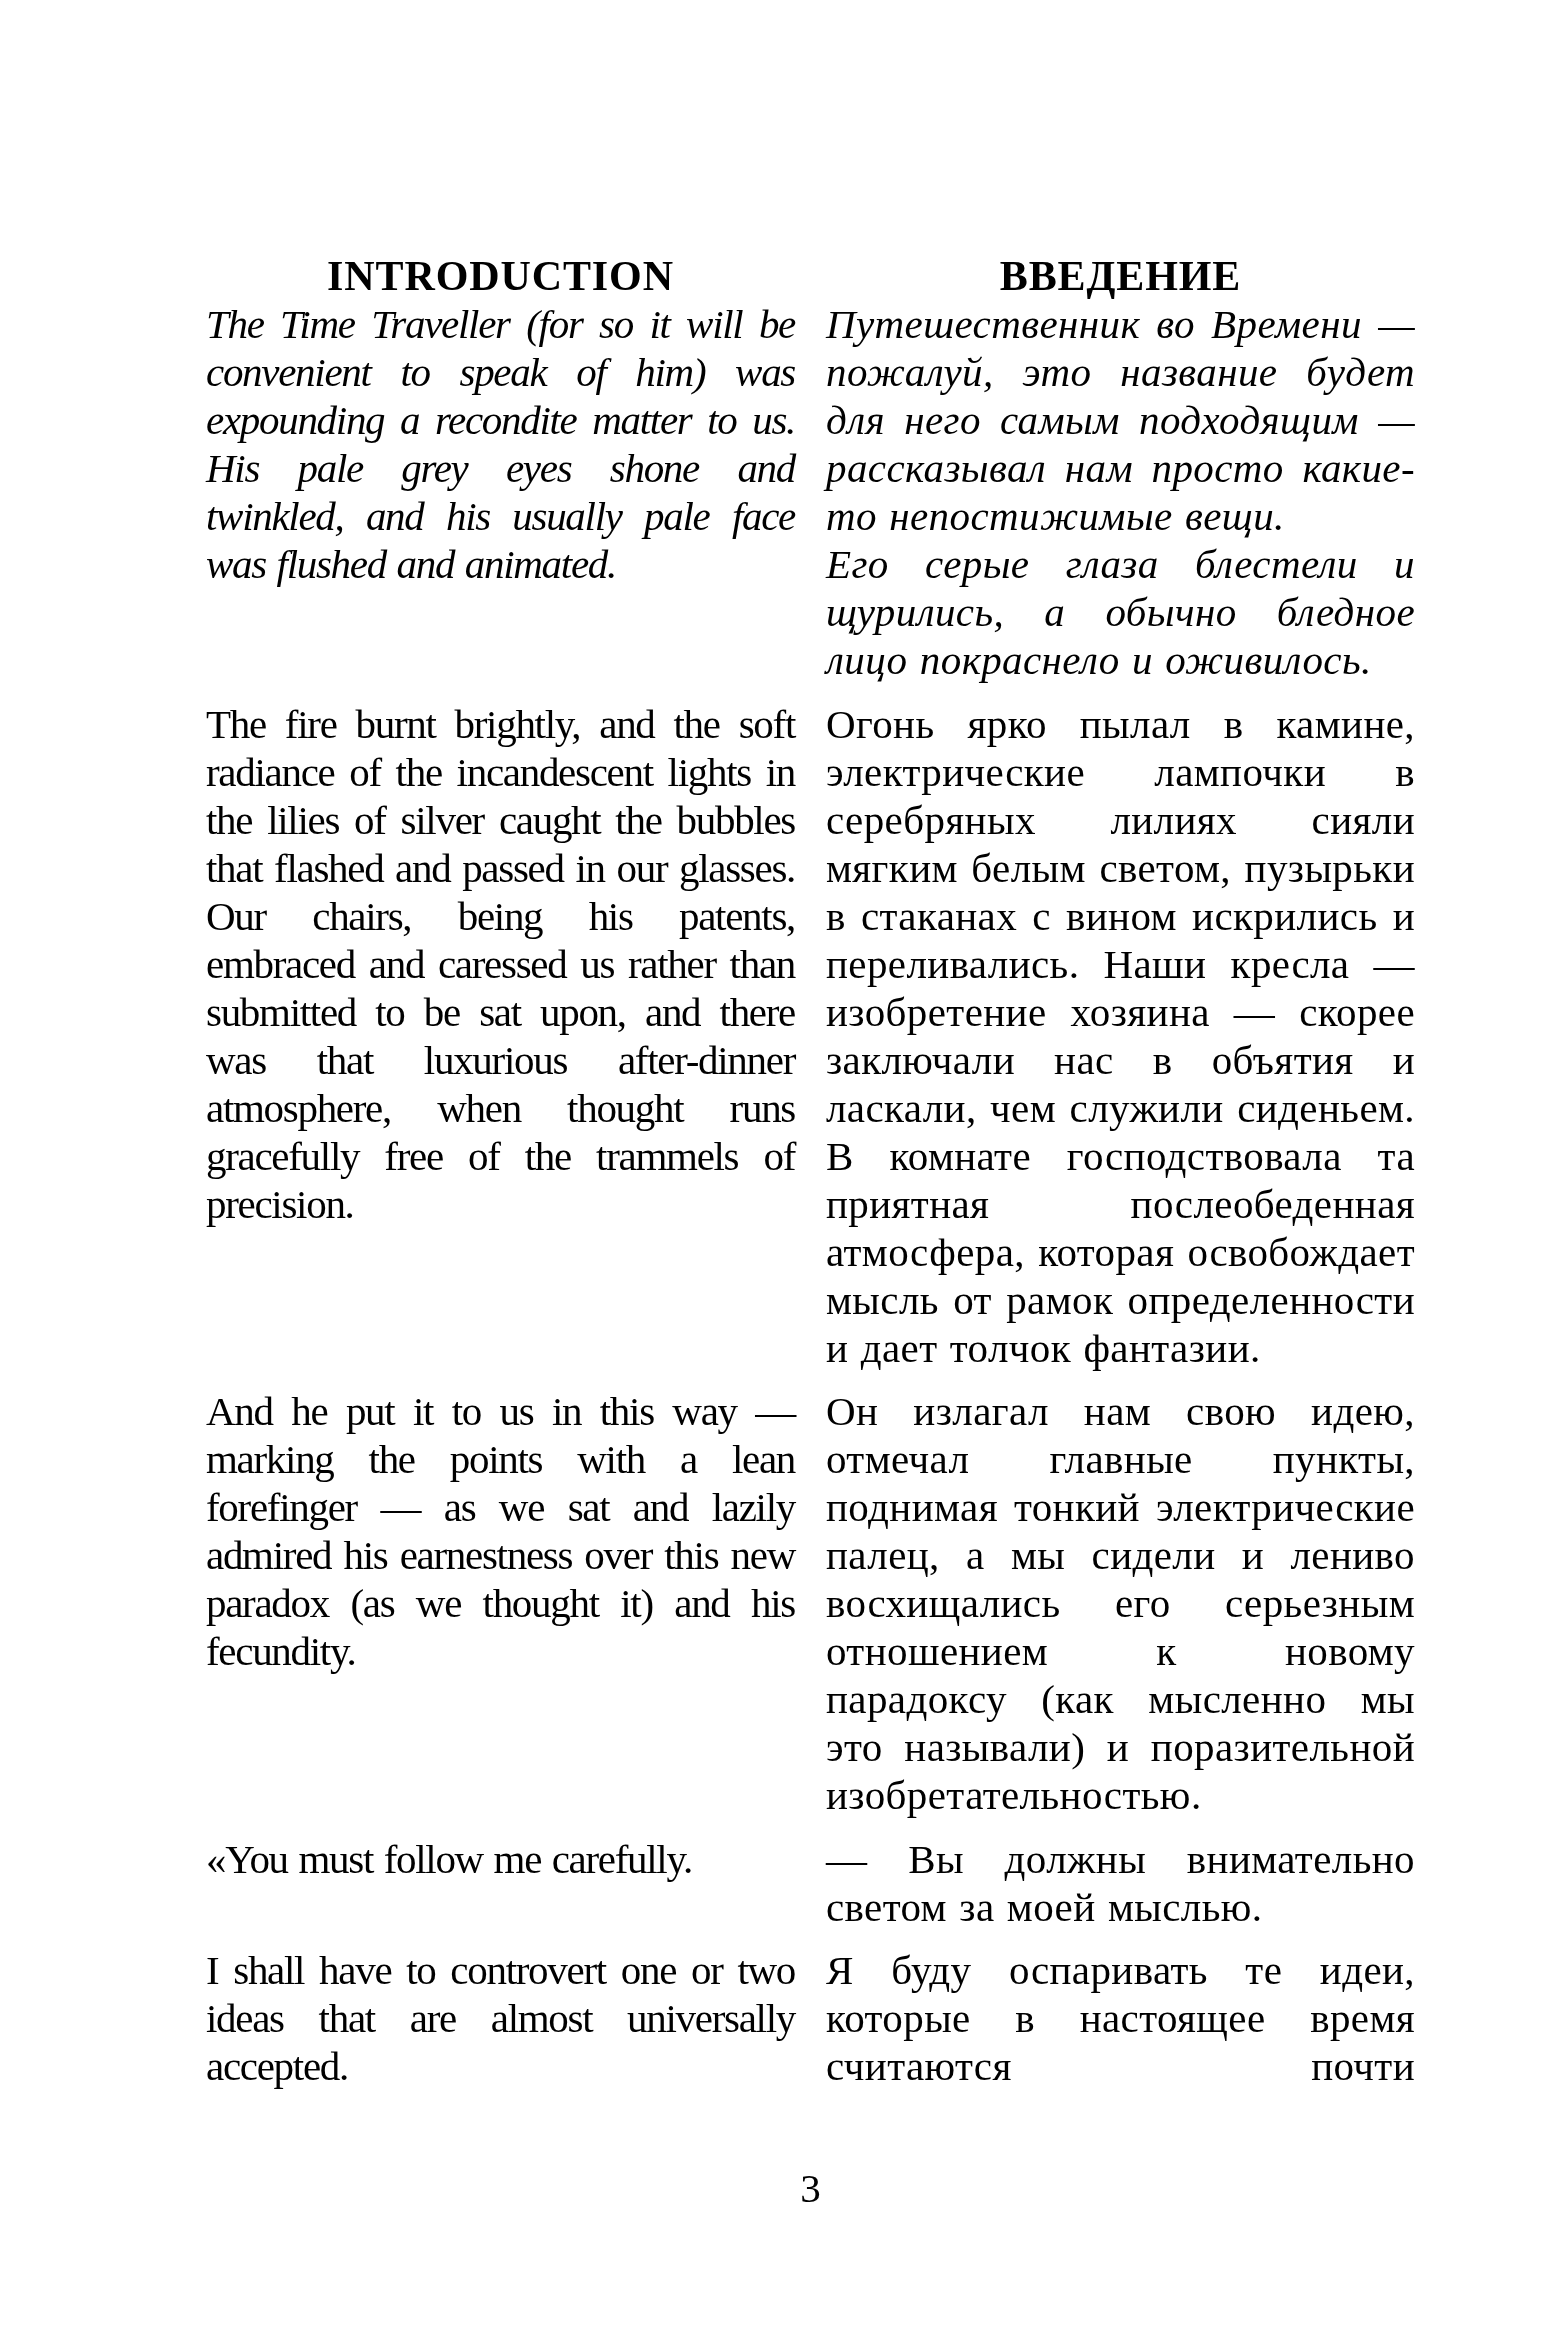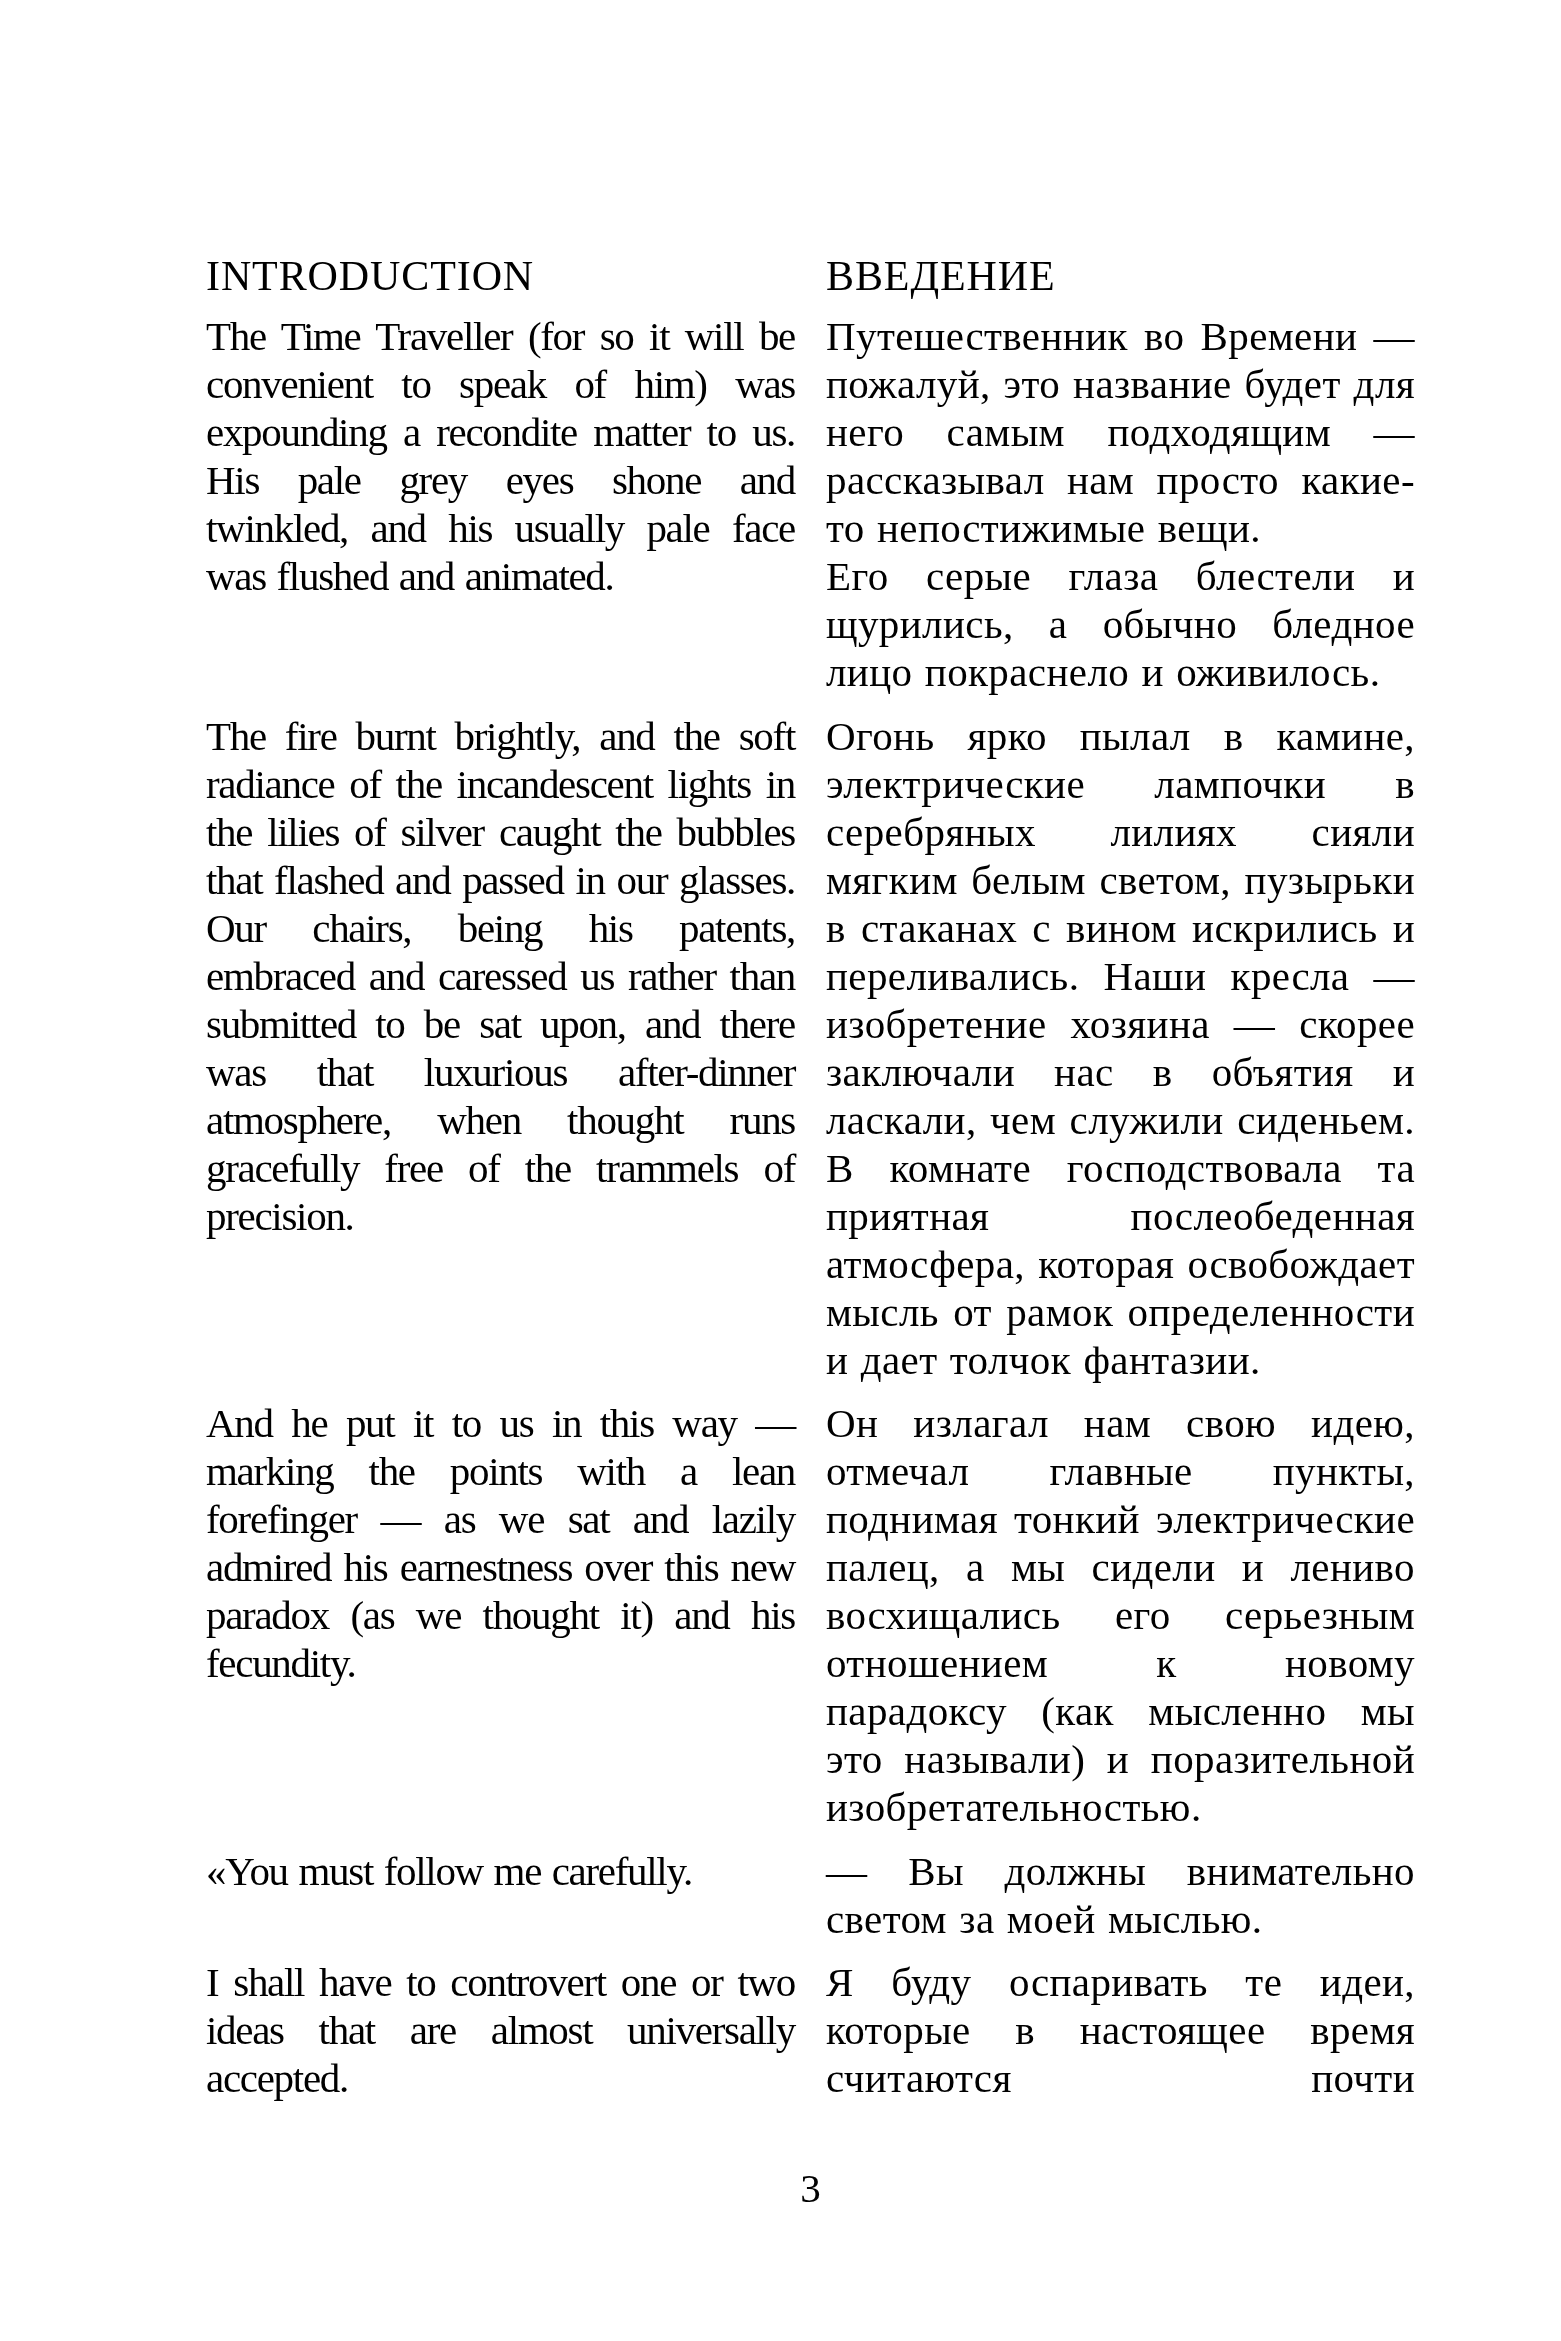--- a/index.html
+++ b/index.html
@@ -21,26 +21,27 @@
     top: 252px;
     width: 1209px;
   }
   .row {
     display: grid;
     grid-template-columns: 589px 589px;
     column-gap: 31px;
     align-items: start;
   }
   .row + .row { margin-top: 15.6px; }
-  .row--header + .row { margin-top: 12px; }
+  .row--header + .row { margin-top: 0; font-style: italic; }
   .header-cell {
     margin: 0;
     font-size: 42px;
     line-height: 48px;
-    font-weight: normal;
+    font-weight: bold;
+    text-align: center;
     letter-spacing: 0.9px;
   }
   .cell {
     font-size: 41px;
     line-height: 48px;
     text-align: justify;
     text-justify: inter-word;
   }
   .cell p { margin: 0; padding: 0; }
   .cell--en { letter-spacing: -1.3px; word-spacing: 1.7px; }

